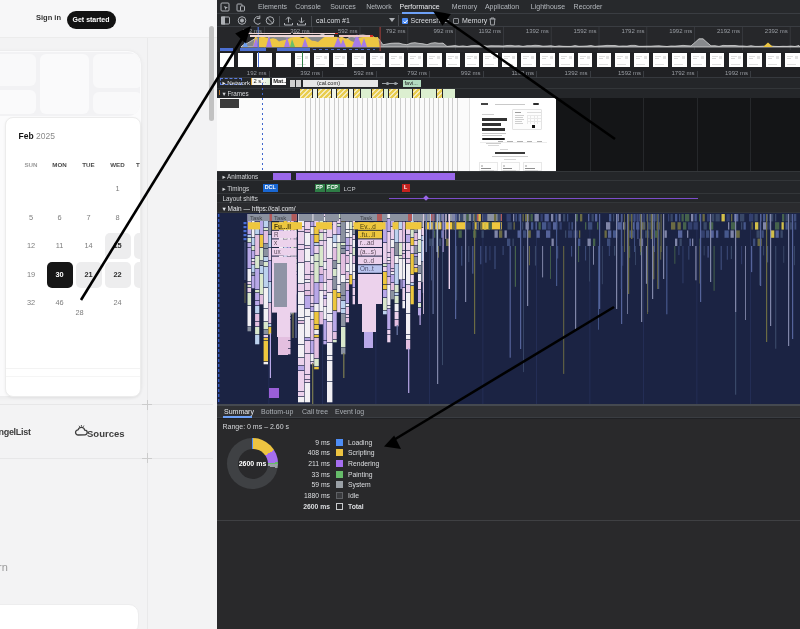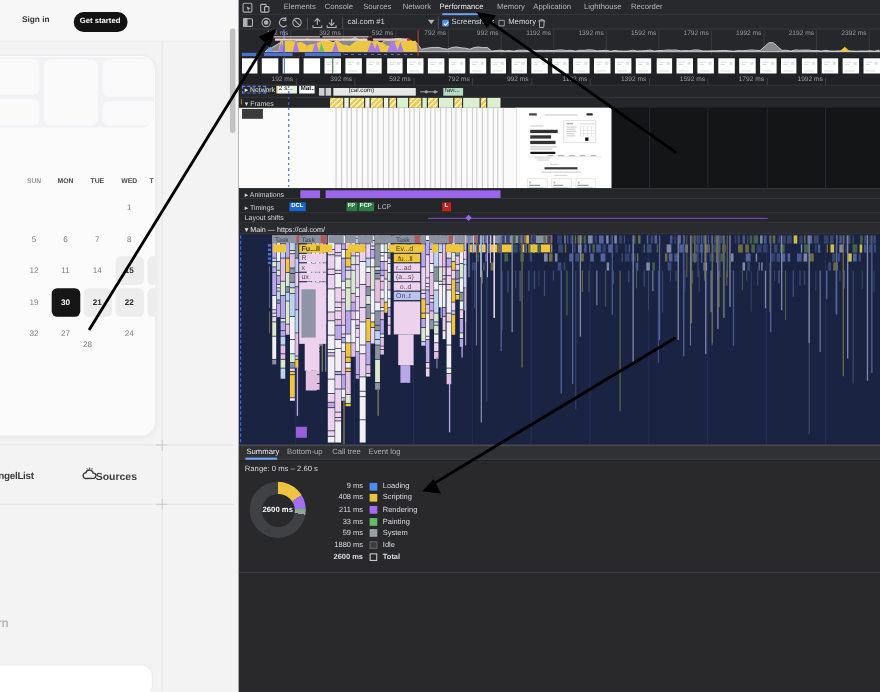--- a/index.html
+++ b/index.html
@@ -2,33 +2,38 @@
 <html><head><meta charset="utf-8"><style>
 * {margin:0;padding:0;box-sizing:border-box}
 html,body {width:800px;height:629px;overflow:hidden;font-family:"Liberation Sans",sans-serif;}
 #root {position:relative;width:800px;height:629px;background:#f3f3f4;overflow:hidden}
 .abs {position:absolute}
 </style></head><body>
 <div id="root">
 
 <div class="abs" style="left:0;top:0;width:217px;height:629px;background:#f3f3f4;overflow:hidden">
   <div class="abs" style="left:0;top:0;width:217px;height:38px;background:#f7f7f8;border-bottom:1px solid #ececec"></div>
-  <div class="abs" style="left:20px;top:13px;font-size:7.5px;font-weight:600;color:#333">Sign in</div>
+  <div class="abs" style="left:36px;top:13px;font-size:7.5px;font-weight:600;color:#333">Sign in</div>
   <div class="abs" style="left:66.5px;top:11px;width:49px;height:17.5px;background:#131313;border-radius:9px;color:#fff;font-size:7px;font-weight:600;text-align:center;line-height:17.5px">Get started</div>
 
   <div class="abs" style="left:-26px;top:50px;width:168px;height:347px;background:#fbfbfc;border-radius:14px;border:1px solid #ededee;box-shadow:0 1px 4px rgba(0,0,0,.04)"></div>
 
   <div class="abs" style="left:-24px;top:52px;width:164px;height:64px;background:#f2f2f4;border-radius:12px;overflow:hidden">
     <div class="abs" style="left:2px;top:2px;width:58px;height:32px;background:#f9f9fa;border-radius:6px"></div>
     <div class="abs" style="left:64px;top:2px;width:49px;height:60px;background:#fafafb;border-radius:6px"></div>
     <div class="abs" style="left:117px;top:2px;width:49px;height:34px;background:#f9f9fa;border-radius:6px"></div>
     <div class="abs" style="left:2px;top:38px;width:58px;height:24px;background:#fafafb;border-radius:6px"></div>
     <div class="abs" style="left:117px;top:40px;width:49px;height:22px;background:#f9f9fa;border-radius:6px"></div>
   </div>
 
+  <div class="abs" style="left:5px;top:117px;width:135.5px;height:280px;background:#fff;border-radius:8px;border:1px solid #ececec;box-shadow:0 1px 3px rgba(0,0,0,.06);overflow:hidden">
+    <div class="abs" style="left:12.5px;top:13px;font-size:8.5px;font-weight:bold;color:#141414">Feb <span style="font-weight:normal;color:#8a8a8a">2025</span></div>
+    <div class="abs" style="left:0;top:250px;width:135px;height:1px;background:#f3f3f3"></div>
+    <div class="abs" style="left:0;top:258px;width:135px;height:1px;background:#f5f5f5"></div>
+  </div>
   <div class="abs" style="left:5px;top:117px;width:136px;height:280px;overflow:hidden">
         <div style="position:absolute;left:131px;top:43.5px;width:10px;text-align:left;font-size:6.2px;font-weight:bold;color:#4a4a4a">T</div>
         <div style="position:absolute;left:12px;top:43.5px;width:28px;text-align:center;font-size:6.2px;font-weight:bold;color:#9a9a9a">SUN</div>
         <div style="position:absolute;left:40.5px;top:43.5px;width:28px;text-align:center;font-size:6.2px;font-weight:bold;color:#4a4a4a">MON</div>
         <div style="position:absolute;left:69.5px;top:43.5px;width:28px;text-align:center;font-size:6.2px;font-weight:bold;color:#4a4a4a">TUE</div>
         <div style="position:absolute;left:98.5px;top:43.5px;width:28px;text-align:center;font-size:6.2px;font-weight:bold;color:#4a4a4a">WED</div>
         <div style="position:absolute;left:99.5px;top:59px;width:26px;height:26px;color:#7d7d7d;font-size:7.4px;text-align:center;line-height:26px">1</div>
         <div style="position:absolute;left:128.5px;top:59px;width:26px;height:26px;color:#7d7d7d;font-size:7.4px;text-align:center;line-height:26px">2</div>
         <div style="position:absolute;left:13px;top:87.5px;width:26px;height:26px;color:#7d7d7d;font-size:7.4px;text-align:center;line-height:26px">5</div>
         <div style="position:absolute;left:41.5px;top:87.5px;width:26px;height:26px;color:#7d7d7d;font-size:7.4px;text-align:center;line-height:26px">6</div>
@@ -39,21 +44,21 @@
         <div style="position:absolute;left:41.5px;top:116px;width:26px;height:26px;color:#7d7d7d;font-size:7.4px;text-align:center;line-height:26px">11</div>
         <div style="position:absolute;left:70.5px;top:116px;width:26px;height:26px;color:#7d7d7d;font-size:7.4px;text-align:center;line-height:26px">14</div>
         <div style="position:absolute;left:99.5px;top:116px;width:26px;height:26px;background:#ededee;border-radius:5px;color:#2c2c2c;font-size:7.4px;font-weight:bold;text-align:center;line-height:26px">15</div>
         <div style="position:absolute;left:128.5px;top:116px;width:26px;height:26px;background:#ededee;border-radius:5px;color:#2c2c2c;font-size:7.4px;font-weight:bold;text-align:center;line-height:26px">16</div>
         <div style="position:absolute;left:13px;top:144.5px;width:26px;height:26px;color:#7d7d7d;font-size:7.4px;text-align:center;line-height:26px">19</div>
         <div style="position:absolute;left:41.5px;top:144.5px;width:26px;height:26px;background:#161616;border-radius:5px;color:#fff;font-size:7.4px;font-weight:bold;text-align:center;line-height:26px">30</div>
         <div style="position:absolute;left:70.5px;top:144.5px;width:26px;height:26px;background:#ededee;border-radius:5px;color:#2c2c2c;font-size:7.4px;font-weight:bold;text-align:center;line-height:26px">21</div>
         <div style="position:absolute;left:99.5px;top:144.5px;width:26px;height:26px;background:#ededee;border-radius:5px;color:#2c2c2c;font-size:7.4px;font-weight:bold;text-align:center;line-height:26px">22</div>
         <div style="position:absolute;left:128.5px;top:144.5px;width:26px;height:26px;background:#ededee;border-radius:5px;color:#2c2c2c;font-size:7.4px;font-weight:bold;text-align:center;line-height:26px">23</div>
         <div style="position:absolute;left:13px;top:172.5px;width:26px;height:26px;color:#7d7d7d;font-size:7.4px;text-align:center;line-height:26px">32</div>
-        <div style="position:absolute;left:41.5px;top:172.5px;width:26px;height:26px;color:#7d7d7d;font-size:7.4px;text-align:center;line-height:26px">27</div>
+        <div style="position:absolute;left:41.5px;top:172.5px;width:26px;height:26px;color:#7d7d7d;font-size:7.4px;text-align:center;line-height:26px">46</div>
         <div style="position:absolute;left:70.5px;top:183px;width:26px;height:26px;color:#7d7d7d;font-size:7.4px;text-align:left;line-height:26px">28</div>
         <div style="position:absolute;left:99.5px;top:172.5px;width:26px;height:26px;color:#7d7d7d;font-size:7.4px;text-align:center;line-height:26px">24</div>
         <div style="position:absolute;left:128.5px;top:172.5px;width:26px;height:26px;color:#7d7d7d;font-size:7.4px;text-align:center;line-height:26px">1</div>
       </div>
 
   <div class="abs" style="left:0;top:404px;width:213px;height:1px;background:#e7e7e8"></div>
   <div class="abs" style="left:0;top:457.5px;width:213px;height:1px;background:#e7e7e8"></div>
   <div class="abs" style="left:146.6px;top:38px;width:1px;height:591px;background:#e9e9ea"></div>
 
   <div class="abs" style="left:142px;top:404px;width:10px;height:1px;background:#cccccc"></div>

